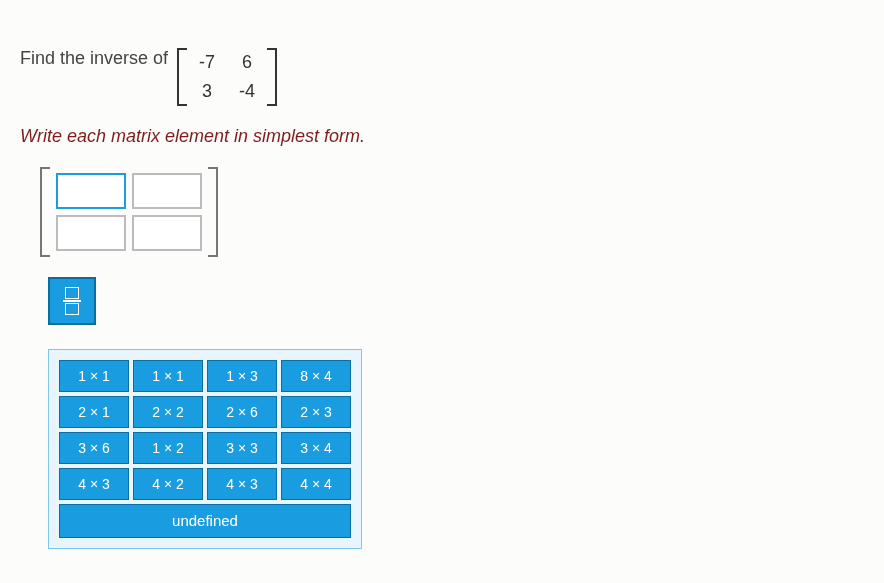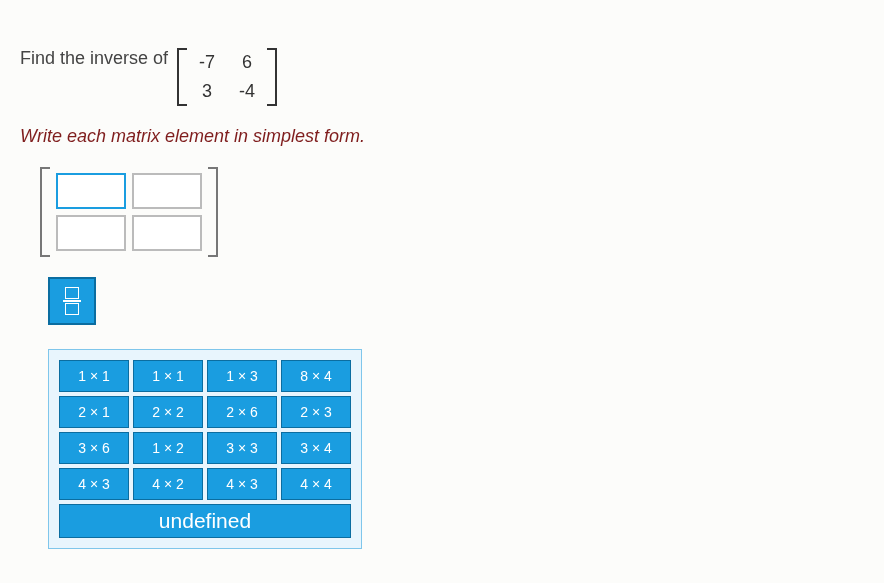--- a/index.html
+++ b/index.html
@@ -120,21 +120,21 @@
       cursor: pointer;
       vertical-align: middle;
       line-height: 30px;
     }
     .undefined-btn {
       background: #1a9de0;
       color: #fff;
       border: 1px solid #0b6da0;
       height: 32px;
       text-align: center;
-      font-size: 21px;
+      font-size: 15px;
       cursor: pointer;
       line-height: 32px;
     }
     .submit-row { margin-left: 20px; }
     .submit-btn {
       background: #2bb02b;
       color: #fff;
       border: none;
       font-size: 17px;
       font-weight: bold;

